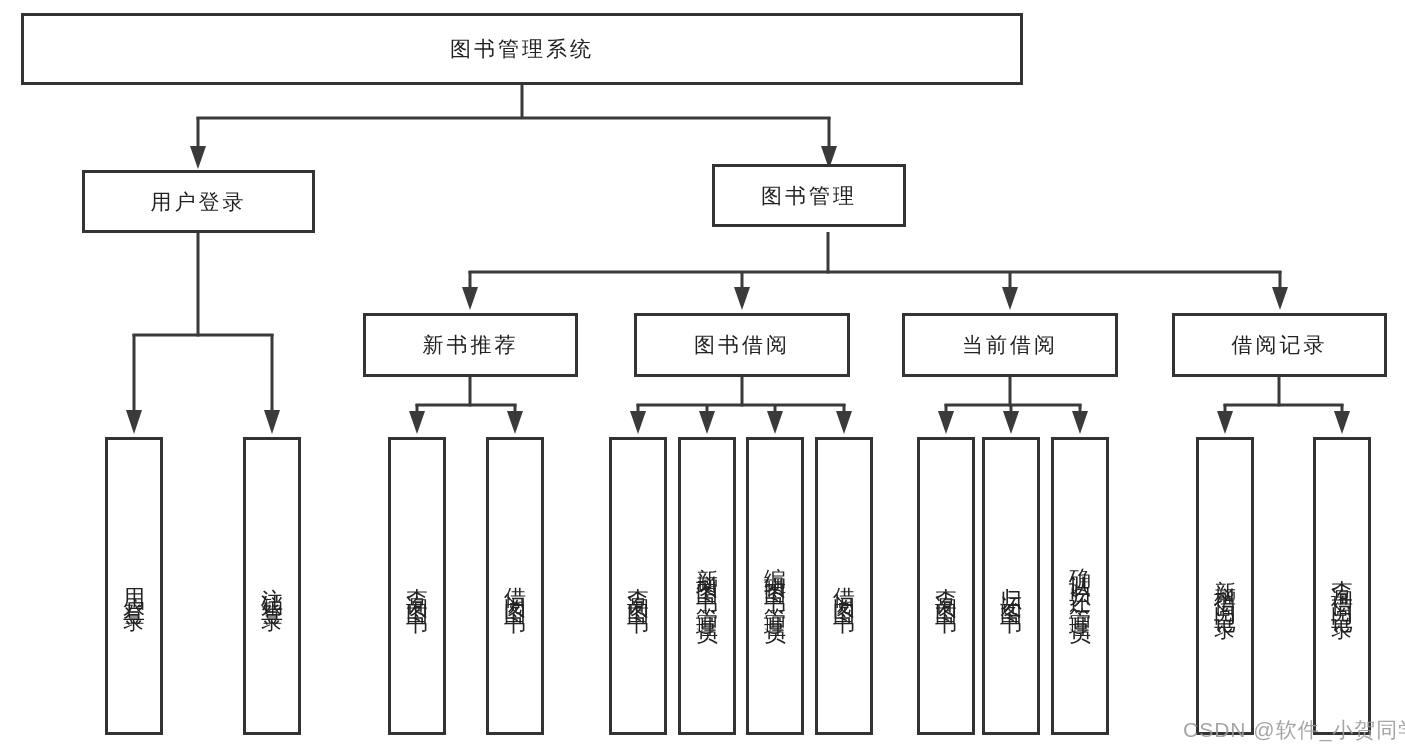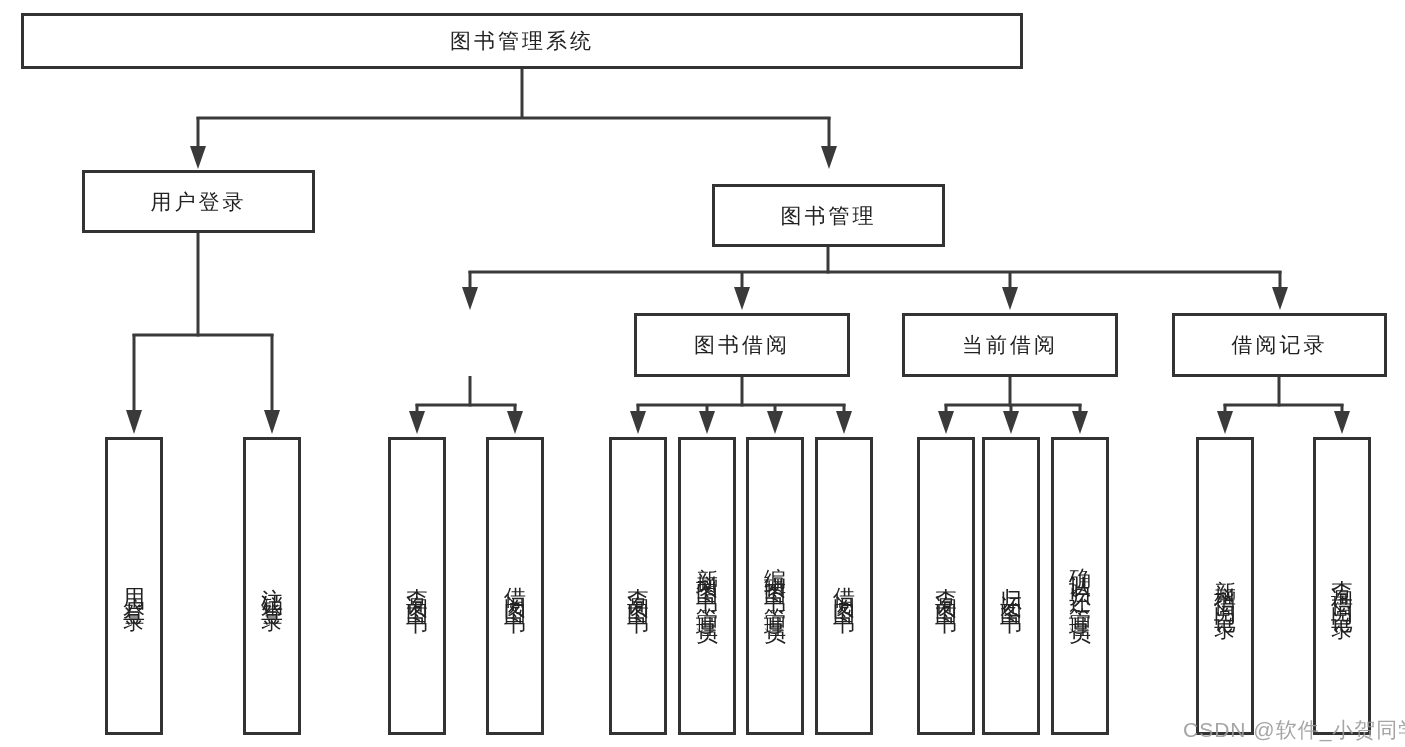--- a/index.html
+++ b/index.html
@@ -130,31 +130,34 @@
     <g>
       <path d="M1279 376 V406.5"></path>
       <path d="M1223.5 405 H1343.5"></path>
       <path d="M1225 404 V415"></path>
       <polygon points="1217,411 1233,411 1225,434"></polygon>
       <path d="M1342 404 V415"></path>
       <polygon points="1334,411 1350,411 1342,434"></polygon>
     </g>
   </svg>
 
-  <div class="hbox" style="left:21px; top:13px; width:1002px; height:56px;">
+  <div class="hbox" style="left:21px; top:13px; width:1002px; height:72px;">
     <span>图书管理系统</span>
   </div>
 
   <div class="hbox" style="left:82px; top:170px; width:233px; height:63px;">
     <span>用户登录</span>
   </div>
-  <div class="hbox" style="left:712px; top:184px; width:233px; height:63px;">
+  <div class="hbox" style="left:712px; top:164px; width:194px; height:63px;">
     <span>图书管理</span>
   </div>
 
+  <div class="hbox" style="left:363px; top:313px; width:215px; height:64px;">
+    <span>新书推荐</span>
+  </div>
   <div class="hbox" style="left:634px; top:313px; width:216px; height:64px;">
     <span>图书借阅</span>
   </div>
   <div class="hbox" style="left:902px; top:313px; width:216px; height:64px;align-items:center;">
     <span>当前借阅</span>
   </div>
   <div class="hbox" style="left:1172px; top:313px; width:215px; height:64px;">
     <span>借阅记录</span>
   </div>
 

